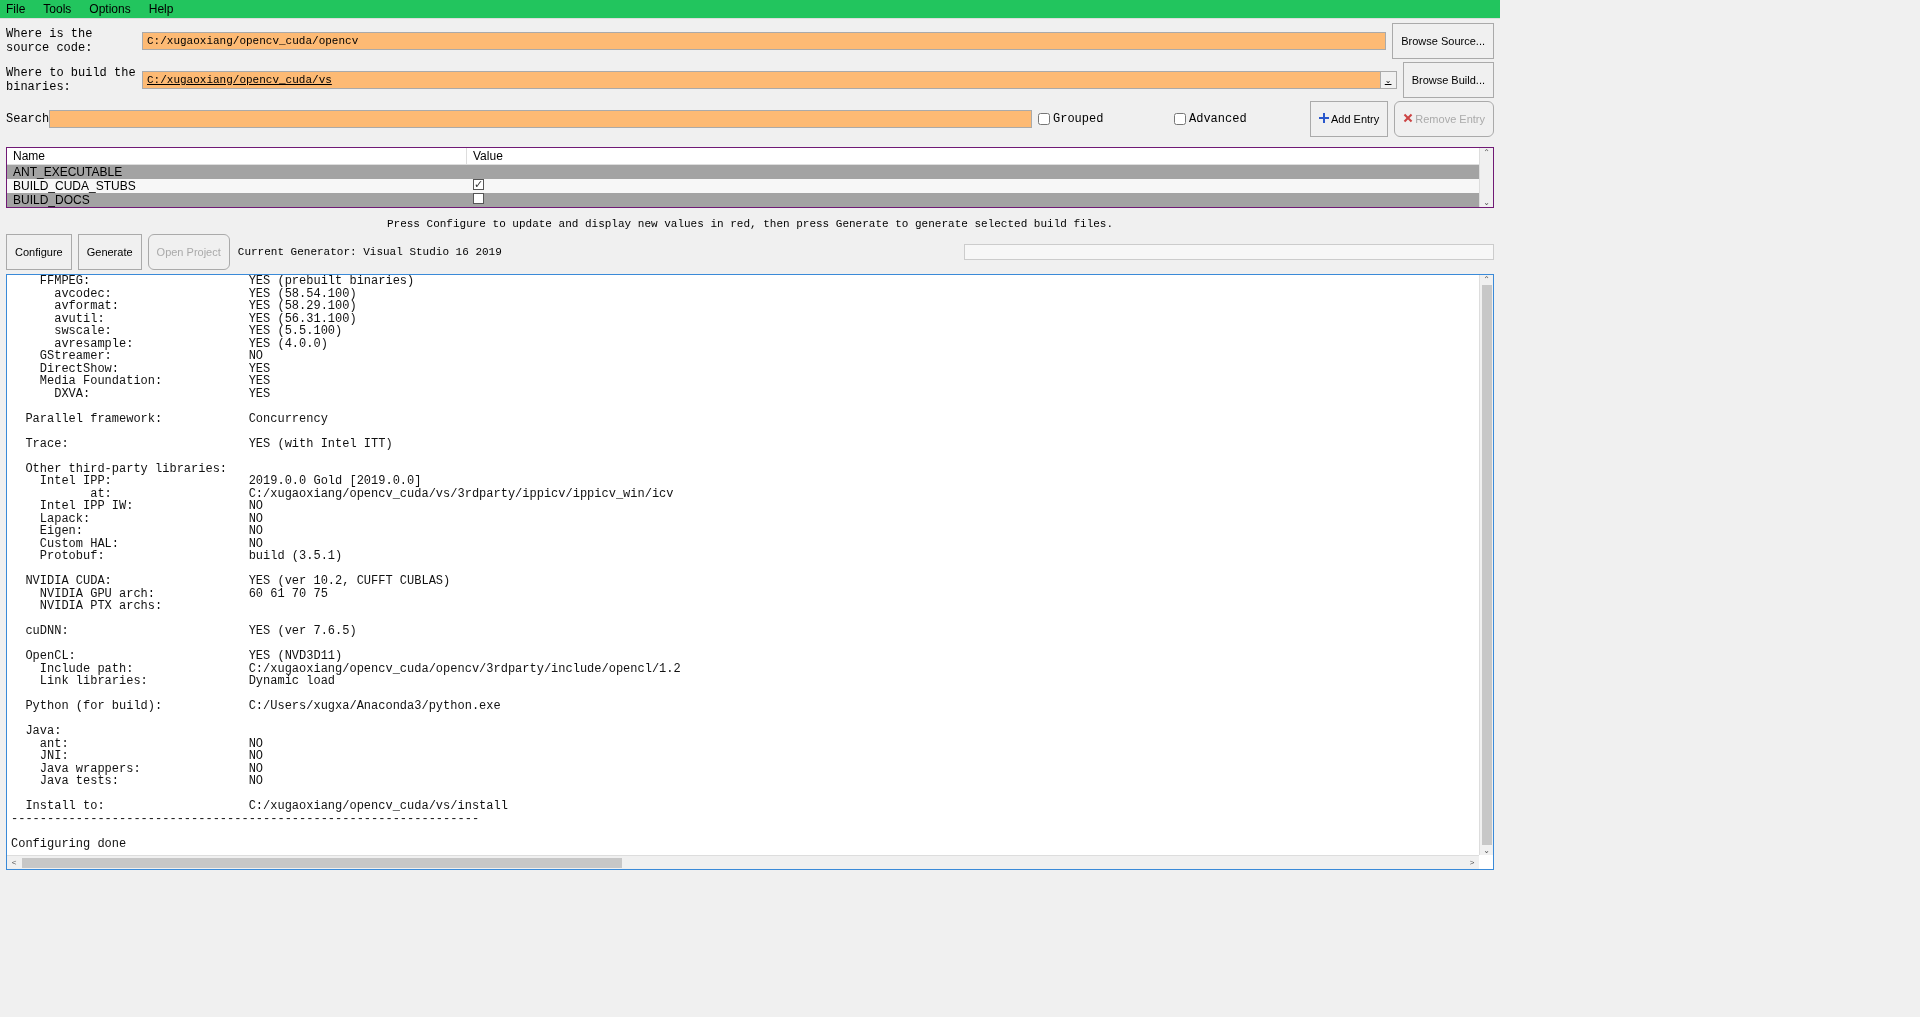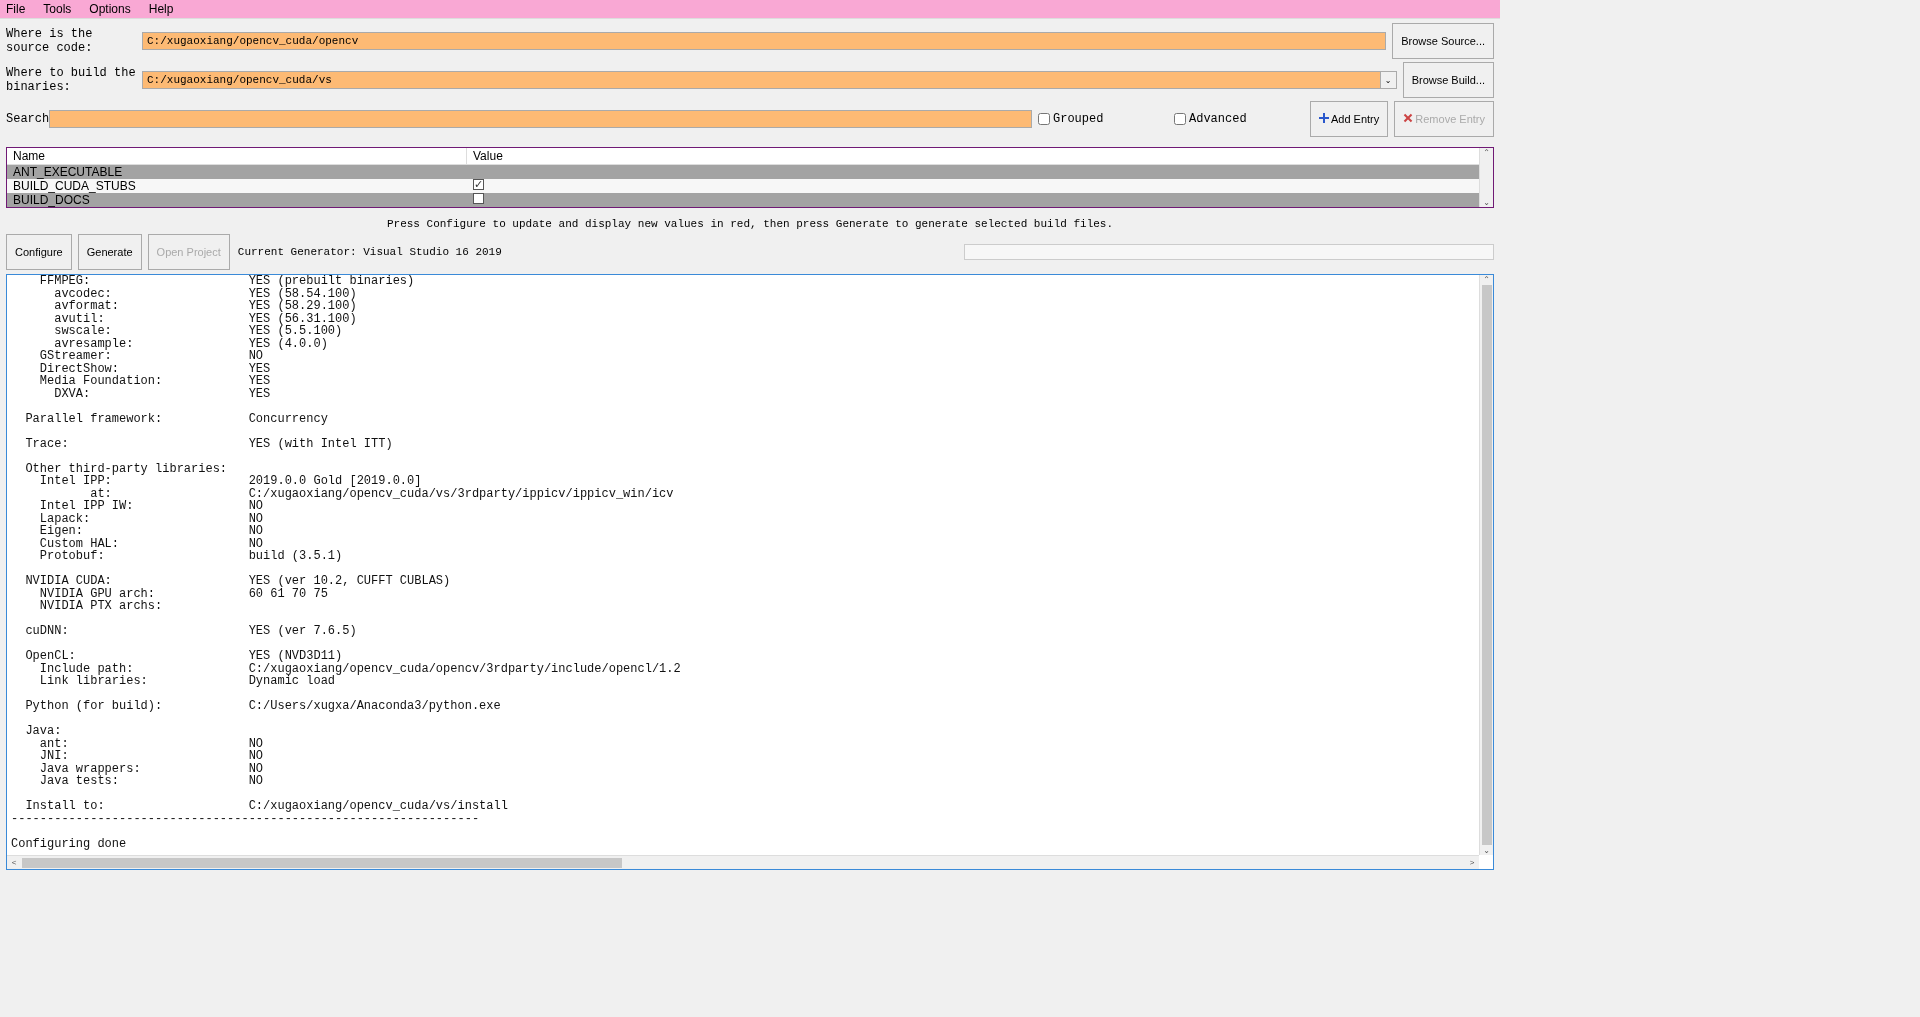--- a/index.html
+++ b/index.html
@@ -4,21 +4,21 @@
 <style>
 * { box-sizing: border-box; margin: 0; padding: 0; }
 body {
   font-family: "Microsoft YaHei", "Segoe UI", Tahoma, sans-serif;
   font-size: 12px;
   background: #f0f0f0;
   color: #000;
   width: 1500px;
 }
 .menubar {
-  background: #f9a8d4;
+  background: #22c55e;
   padding: 2px 6px;
   display: flex;
   gap: 18px;
   border-bottom: 1px solid #ddd;
 }
 .menubar span { cursor: default; }
 .topform {
   background: #f0f0f0;
   padding: 4px 6px;
 }
@@ -40,20 +40,21 @@
   font-family: "Consolas","Courier New",monospace;
   font-size: 11px;
   padding: 1px 4px;
   border: 1px solid #aaa;
   background: #fdba74;
   height: 18px;
 }
 .topform .combo {
   flex: 1;
   display: flex;
+  text-decoration: underline;
 }
 .topform .combo input { flex: 1; }
 .topform .combo .arrow {
   width: 16px;
   height: 18px;
   border: 1px solid #aaa;
   border-left: none;
   background: #f0f0f0;
   display: flex;
   align-items: center;
@@ -63,21 +64,21 @@
 .btn {
   font-family: "Microsoft YaHei","Segoe UI",sans-serif;
   font-size: 11px;
   padding: 1px 8px;
   border: 1px solid #aaa;
   background: #f0f0f0;
   height: 36px;
   cursor: default;
   white-space: nowrap;
 }
-.btn.disabled { color: #aaa; }
+.btn.disabled { color: #aaa; border-radius: 6px; }
 .chk {
   display: flex;
   align-items: center;
   gap: 3px;
   font-size: 11px;
 }
 .chk input { width: 12px; height: 12px; }
 .add-icon {
   display:inline-block;width:10px;height:10px;position:relative;margin-right:2px;
 }

